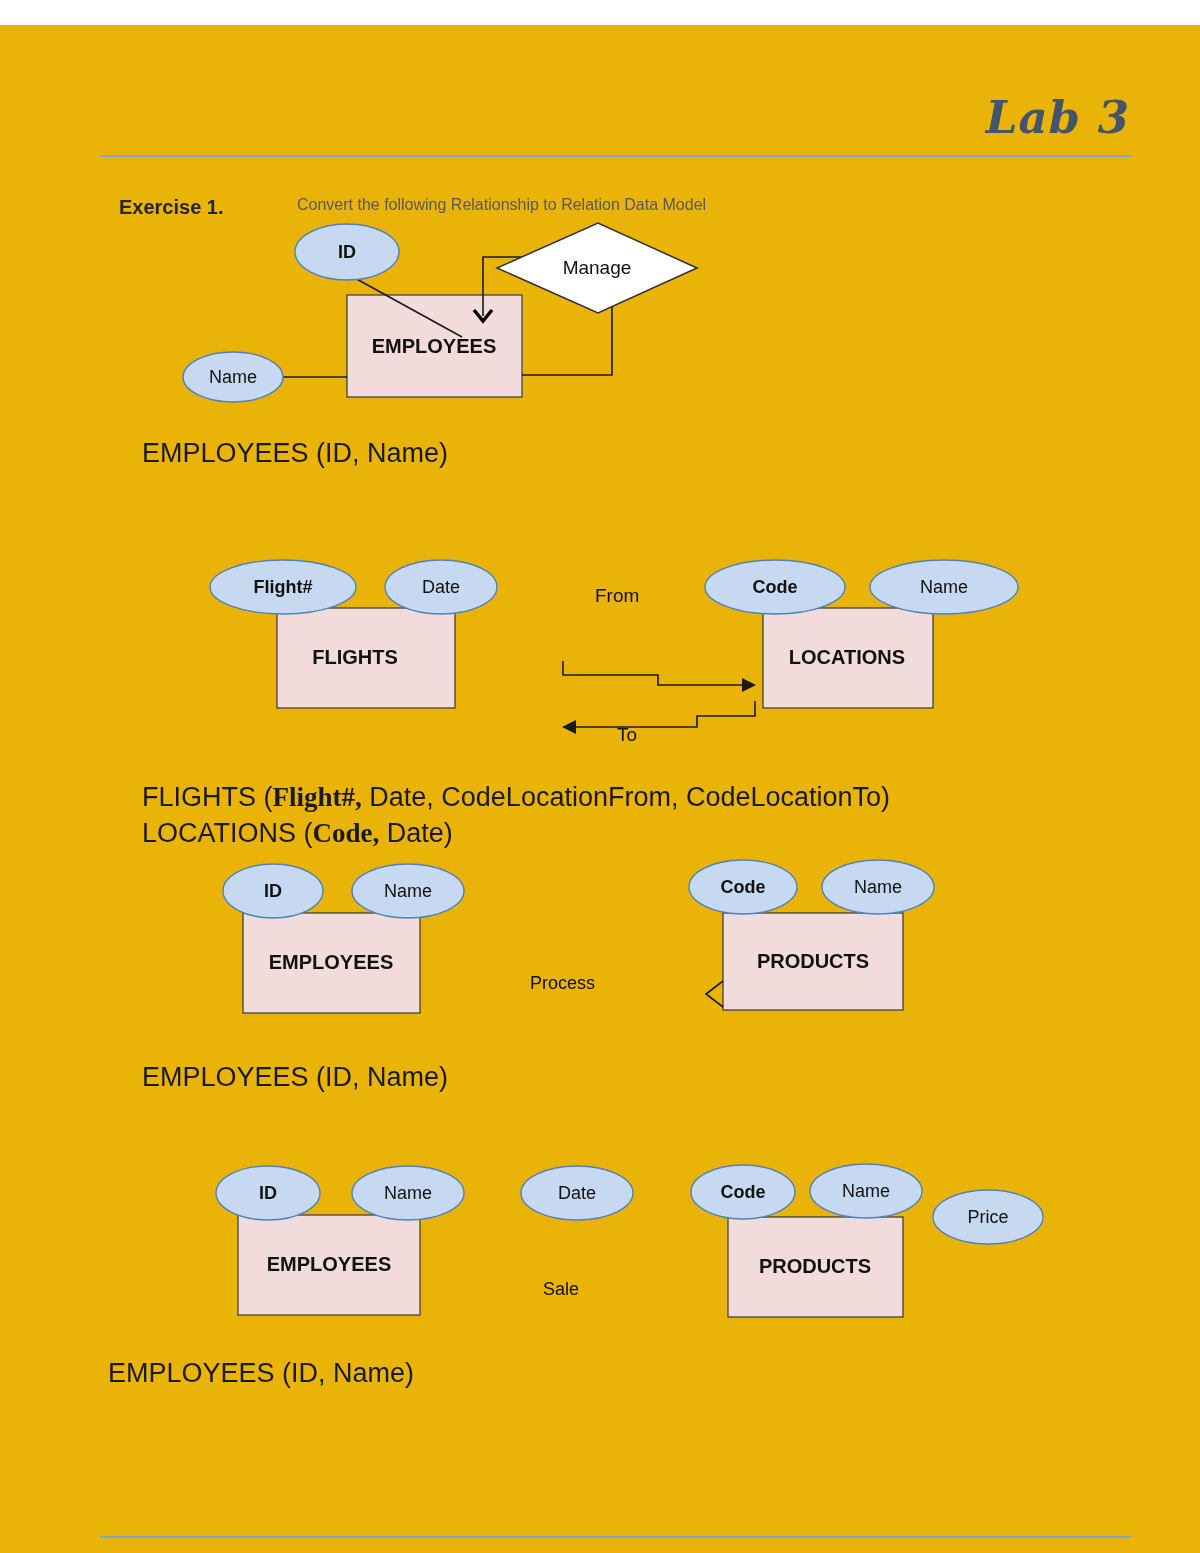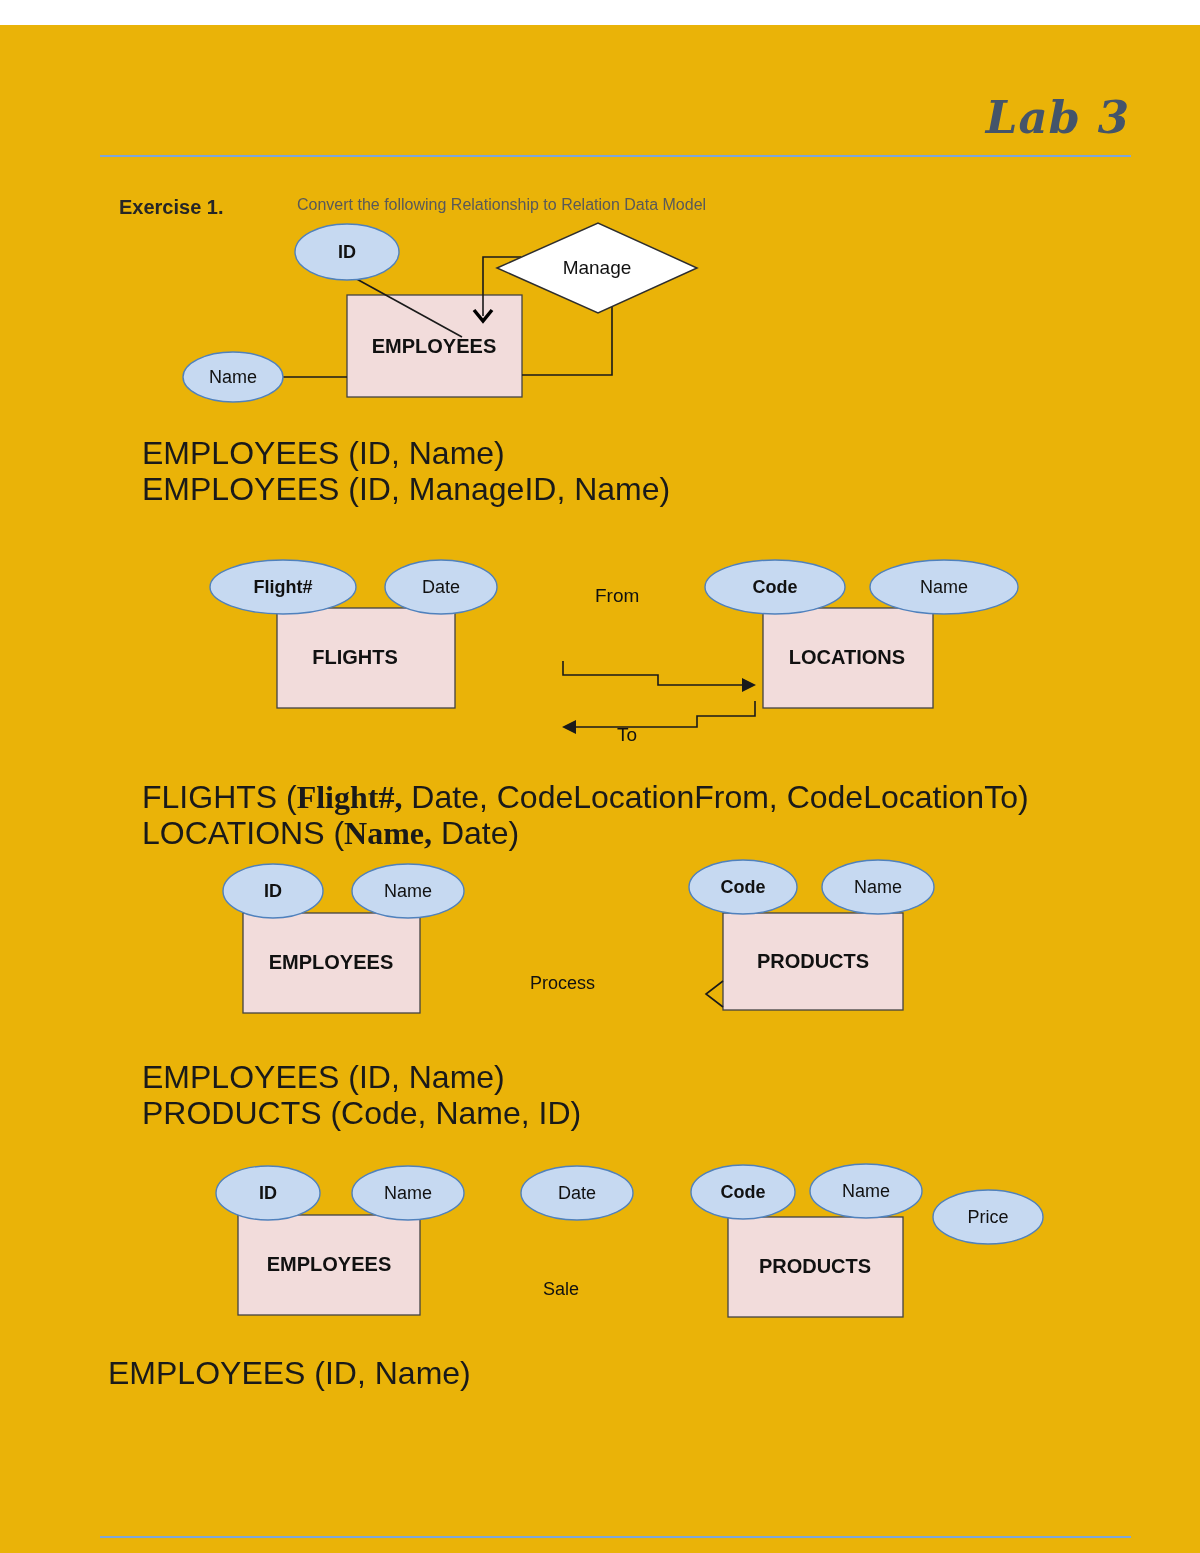--- a/index.html
+++ b/index.html
@@ -24,21 +24,21 @@
   }
   .footer-rule {
     position:absolute; left:100px; top:1511px;
     width:1031px; height:2px; background:#7EA6D9;
   }
 
   .exercise { position:absolute; top:171px; left:12px; width:1200px; height:30px; }
   .ex-label { position:absolute; left:107px; font-size:20px; font-weight:bold; color:#262626; }
   .ex-text  { position:absolute; left:285px; font-size:16px; color:#595959; }
 
-  .schema { position:absolute; font-size:32px; color:#1a1a1a; line-height:36px; }
+  .schema { position:absolute; font-size:27px; color:#1a1a1a; line-height:36px; }
   #schema1 { left:142px; top:410px; }
   #schema2 { left:142px; top:754px; }
   #schema3 { left:142px; top:1034px; }
   #schema4 { left:108px; top:1330px; }
   .b { font-weight:bold;font-family:Liberation Serif, serif; }
 
   .diagram-svg { position:absolute; left:0; top:0; }
 
   
   .attr-ellipse { fill:#C6D9F1; stroke:#4F81BD; stroke-width:1.4; }
@@ -169,31 +169,29 @@
 
       <text class="entity-label" x="329" y="1246">EMPLOYEES</text>
       <text class="entity-label" x="815" y="1248">PRODUCTS</text>
 
       <text class="small-label" x="543" y="1270" style="font-size:18px;">Sale</text>
     </g>
   </svg>
 
   <div class="schema" id="schema1">
     <div class="schema-line">EMPLOYEES (ID, Name)</div>
-    <div class="schema-line">EMPLOYEES (ID, ManageID, Name)</div>
   </div>
 
   <div class="schema" id="schema2">
     <div class="schema-line"><span>FLIGHTS (</span><span class="b">Flight#,</span><span> Date, CodeLocationFrom, CodeLocationTo)</span></div>
-    <div class="schema-line"><span>LOCATIONS (</span><span class="b">Name,</span><span> Date)</span></div>
+    <div class="schema-line"><span>LOCATIONS (</span><span class="b">Code,</span><span> Date)</span></div>
   </div>
 
   <div class="schema" id="schema3">
     <div class="schema-line">EMPLOYEES (ID, Name)</div>
-    <div class="schema-line">PRODUCTS (Code, Name, ID)</div>
   </div>
 
   <div class="schema" id="schema4">
     <div class="schema-line">EMPLOYEES (ID, Name)</div>
   </div>
 
   <div class="footer-rule"></div>
 </div>
 
 </body></html>

